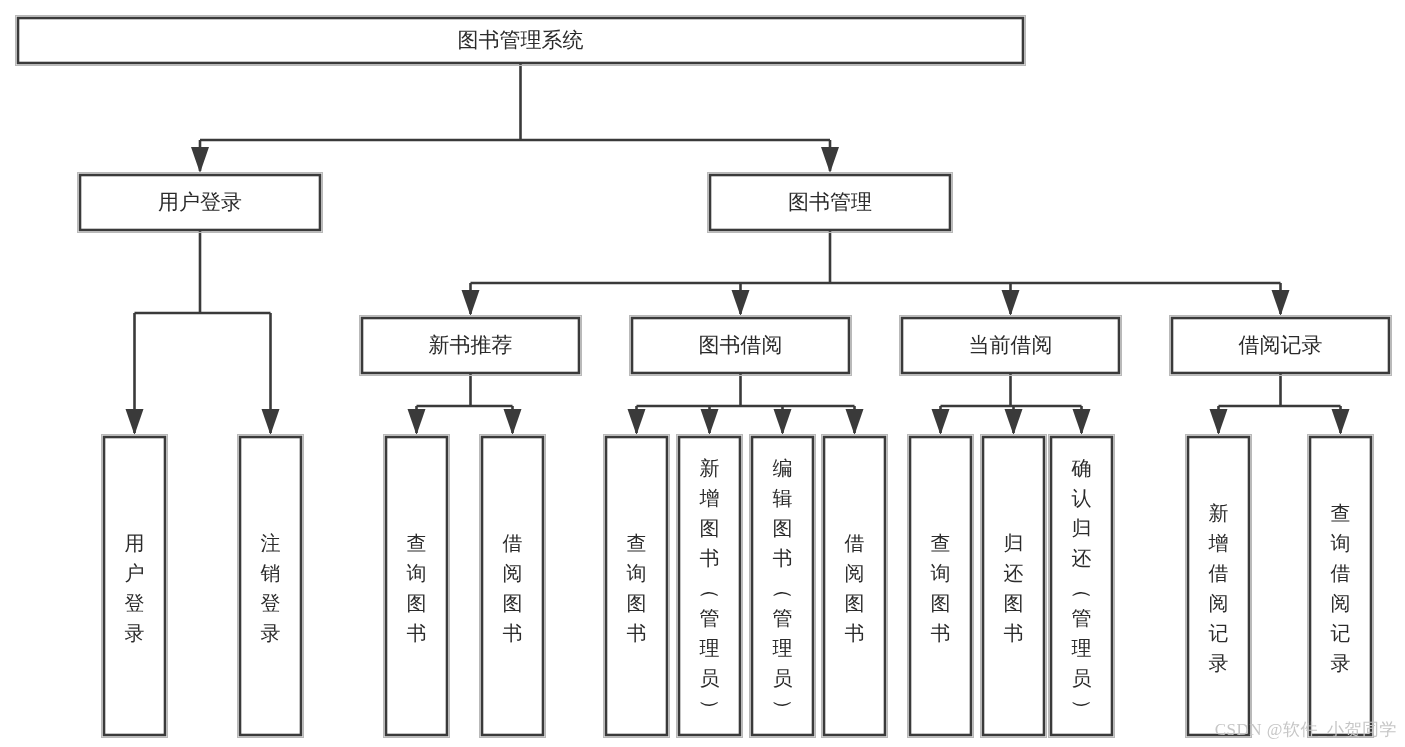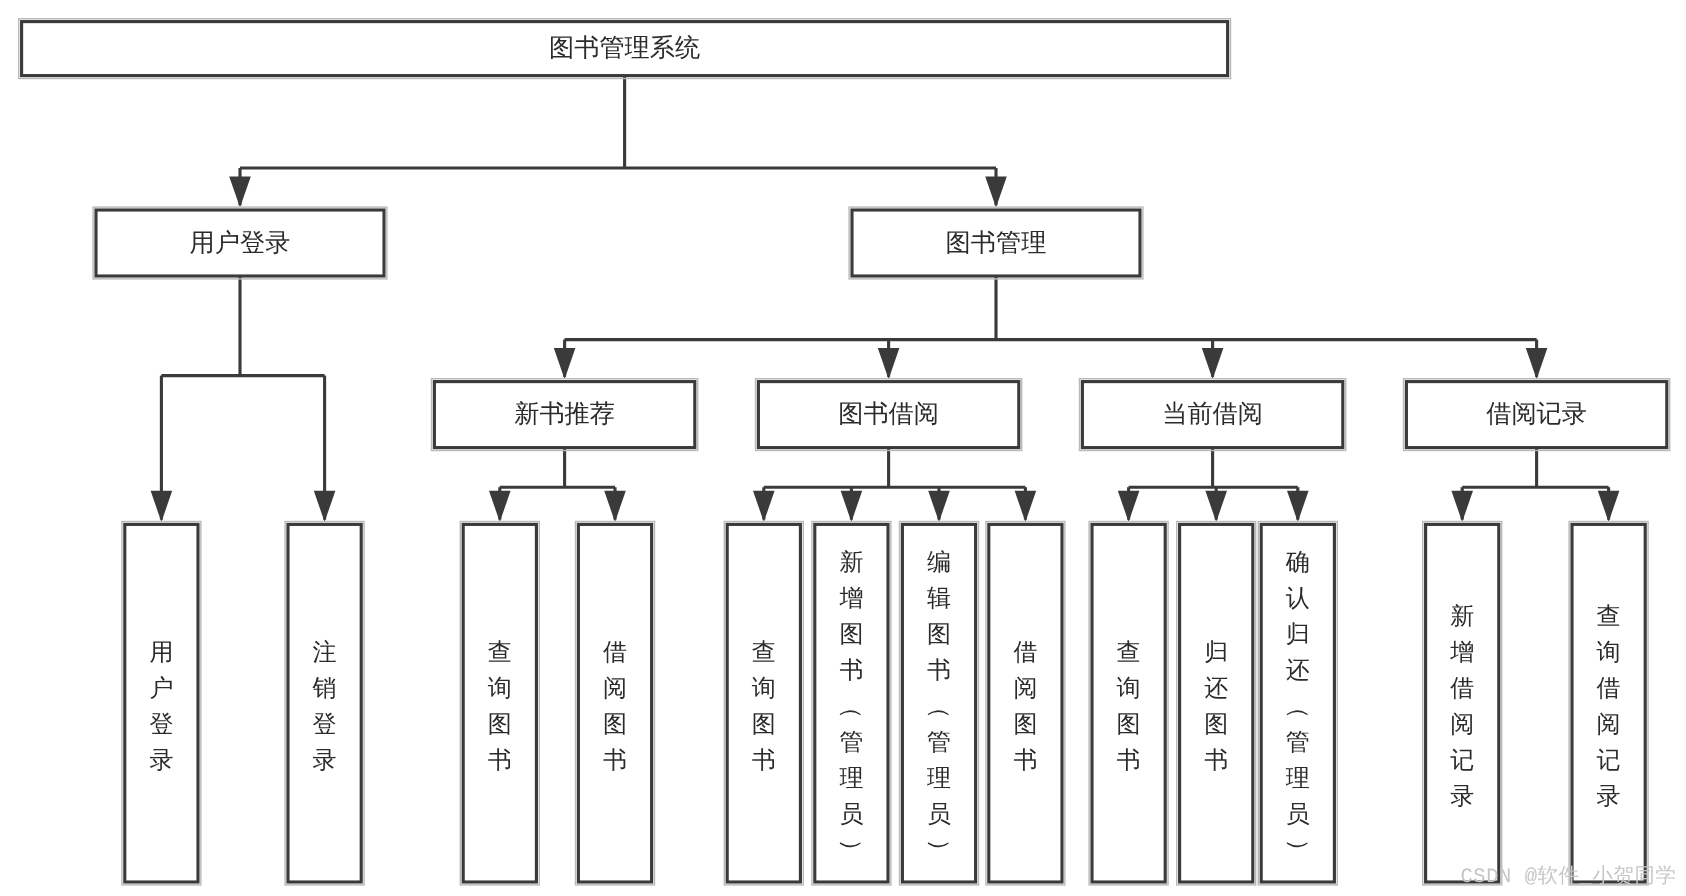--- a/index.html
+++ b/index.html
@@ -21,21 +21,21 @@
   .node-label{
     fill:#2b2b2b;font-family:"Liberation Sans","DejaVu Sans",sans-serif;
     font-size:21px;text-anchor:middle;dominant-baseline:middle;
   }
   .leaf-label{
     fill:#2b2b2b;font-family:"Liberation Sans","DejaVu Sans",sans-serif;
     font-size:20px;text-anchor:middle;
   }
   .watermark{
     position:absolute;right:8px;bottom:6px;
-    font-family:Liberation Mono, monospace;
+    font-family:Liberation Serif, serif;
     font-size:17px;color:#c6c6c6;white-space:nowrap;
     letter-spacing:0.5px;user-select:none;
   }
 </style>
 </head>
 <body>
 
 <svg id="diagram" viewBox="0 0 1405 747">
   <g id="edges-layer">
       <line x1="520.5" y1="63" x2="520.5" y2="140" class="edge"></line>

